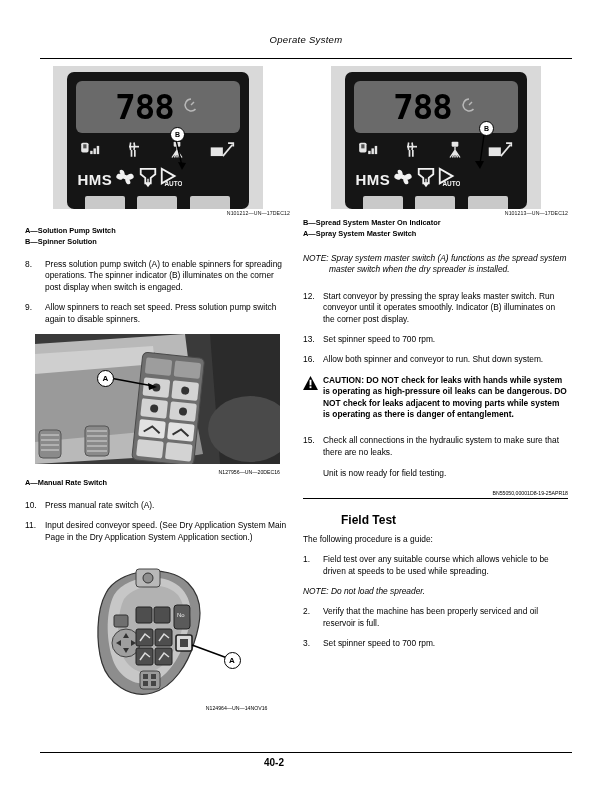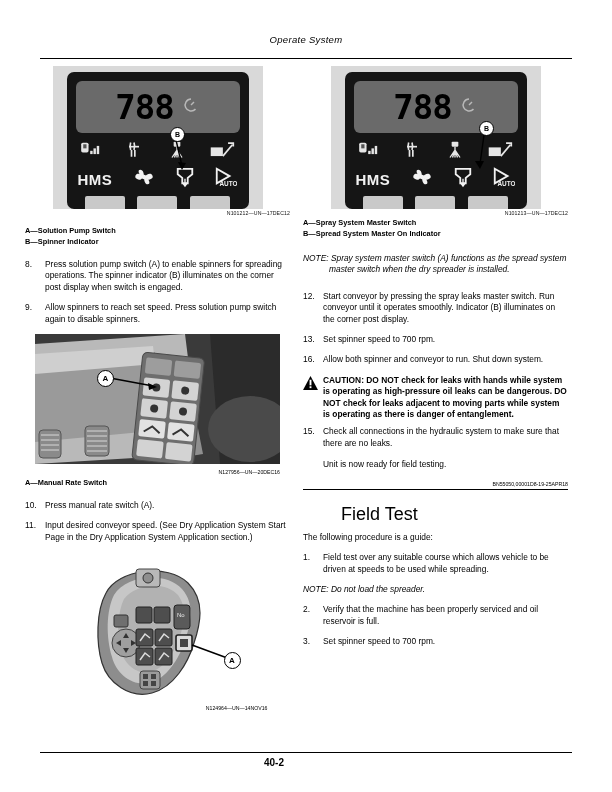--- a/index.html
+++ b/index.html
@@ -25,32 +25,32 @@
 
   
   .para{font-size:8.4px;line-height:11.4px;margin:0 0 9px 0;}
   .note{font-size:8.4px;line-height:11.4px;font-style:italic;margin:0 0 9px 0;padding-left:0;}
   .note .note-body{display:block;padding-left:26px;text-indent:-26px;}
   .step{display:flex;font-size:8.4px;line-height:11.4px;margin:0 0 9px 0;}
   .step-num{width:20px;flex:0 0 20px;}
   .step-txt{flex:1;}
   .step-cont{margin:10px 0 9px 20px;font-size:8.4px;line-height:11.4px;}
 
-  .section-head{font-size:18px;font-weight:normal;margin:14px 0 7px 0;padding-left:38px;}
+  .section-head{font-size:12px;font-weight:bold;margin:14px 0 7px 0;padding-left:38px;}
 
   
   .caption{font-size:7.4px;font-weight:bold;line-height:10px;margin:0 0 1px 0;}
   .figcode{font-size:5.2px;letter-spacing:.1px;text-align:right;color:#111;margin-top:1px;}
 
   
   .refcode{font-size:5.2px;text-align:right;margin-top:10px;}
   .ref-rule{height:1px;background:#000;margin-top:2px;}
 
   
-  .caution{display:flex;margin:2px 0 6px 0;gap:5px;}
+  .caution{display:flex;margin:2px 0 15px 0;gap:5px;}
   .caution-icon{flex:0 0 15px;padding-top:1px;}
   .caution-text{flex:1;font-size:8.4px;line-height:11.4px;font-weight:bold;}
 
   
   .panel-wrap{position:relative;width:100%;margin-bottom:2px;}
   .panel{
     position:relative;
     width:210px;margin:0 auto;
     background:#d9d9d9;
     padding:6px 14px 0 14px;
@@ -76,21 +76,21 @@
     letter-spacing:-1px;
   }
   .gauge-ico{margin-left:5px;color:#b9b9b9;}
 
   .icon-row{
     display:flex;align-items:center;justify-content:space-between;
     padding:6px 4px 0 4px;
     height:26px;
   }
   .icon-row2{
-    display:flex;align-items:center;justify-content:space-between;
+    display:flex;align-items:center;
     padding:1px 2px 0 2px;
     height:26px;
   }
   .hms{color:#f2f2f2;font-size:15px;font-weight:bold;letter-spacing:.5px;}
   .btn-row{display:flex;justify-content:space-around;padding:4px 3px 0 3px;}
   .btn{width:40px;height:13px;background:#c9c9c9;border-radius:2px 2px 0 0;}
 
   .callout{
     position:absolute;
     width:13px;height:13px;border-radius:50%;
@@ -213,21 +213,21 @@
       <svg style="position:absolute;left:0;top:0;" width="265" height="140">
         <line x1="151" y1="74" x2="157" y2="100" stroke="#000" stroke-width="1.4"></line>
         <polygon points="157,104 153,96 161,97" fill="#000"></polygon>
       </svg>
 
       <div class="figcode">N101212—UN—17DEC12</div>
     </div>
 
     <div style="margin-top:10px;">
       <div class="caption">A—Solution Pump Switch</div>
-      <div class="caption">B—Spinner Indicator</div>
+      <div class="caption">B—Spinner Solution</div>
     </div>
 
     <div style="margin-top:12px;">
       <div class="step">
         <span class="step-num">8.</span>
         <span class="step-txt">Press solution pump switch (A) to enable spinners for spreading operations. The spinner indicator (B) illuminates on the corner post display when switch is engaged.</span>
       </div>
       <div class="step">
         <span class="step-num">9.</span>
         <span class="step-txt">Allow spinners to reach set speed. Press solution pump switch again to disable spinners.</span>
@@ -287,21 +287,21 @@
 
     <div class="caption" style="margin-top:3px;">A—Manual Rate Switch</div>
 
     <div style="margin-top:12px;">
       <div class="step">
         <span class="step-num">10.</span>
         <span class="step-txt">Press manual rate switch (A).</span>
       </div>
       <div class="step">
         <span class="step-num">11.</span>
-        <span class="step-txt">Input desired conveyor speed. (See Dry Application System Start Page in the Dry Application System Application section.)</span>
+        <span class="step-txt">Input desired conveyor speed. (See Dry Application System Main Page in the Dry Application System Application section.)</span>
       </div>
     </div>
 
     <div class="photo" style="width:220px;margin-top:16px;">
       <svg width="220" height="140" viewBox="0 0 220 140">
 
         <path d="M58 34 C70 10 120 4 140 24 C158 42 152 66 146 84
                  C140 104 126 128 104 134 C82 140 60 124 54 104
                  C48 84 48 52 58 34 Z" fill="#8d8d8d" stroke="#333" stroke-width="1.2"></path>
         <path d="M66 36 C78 16 118 12 134 30 C148 46 142 66 137 82
@@ -447,22 +447,22 @@
       <div class="callout" style="left:176px;top:55px;">B</div>
       <svg style="position:absolute;left:0;top:0;" width="265" height="140">
         <line x1="181" y1="69" x2="177" y2="98" stroke="#000" stroke-width="1.4"></line>
         <polygon points="177,103 172,95 181,95" fill="#000"></polygon>
       </svg>
 
       <div class="figcode">N101213—UN—17DEC12</div>
     </div>
 
     <div style="margin-top:2px;">
+      <div class="caption">B—Spread System Master On Indicator</div>
       <div class="caption">A—Spray System Master Switch</div>
-      <div class="caption">B—Spread System Master On Indicator</div>
     </div>
 
     <div class="note" style="margin-top:14px;">
       <span class="note-body">NOTE: Spray system master switch (A) functions as the spread system master switch when the dry spreader is installed.</span>
     </div>
 
     <div style="margin-top:15px;">
       <div class="step">
         <span class="step-num">12.</span>
         <span class="step-txt">Start conveyor by pressing the spray leaks master switch. Run conveyor until it operates smoothly. Indicator (B) illuminates on the corner post display.</span>

